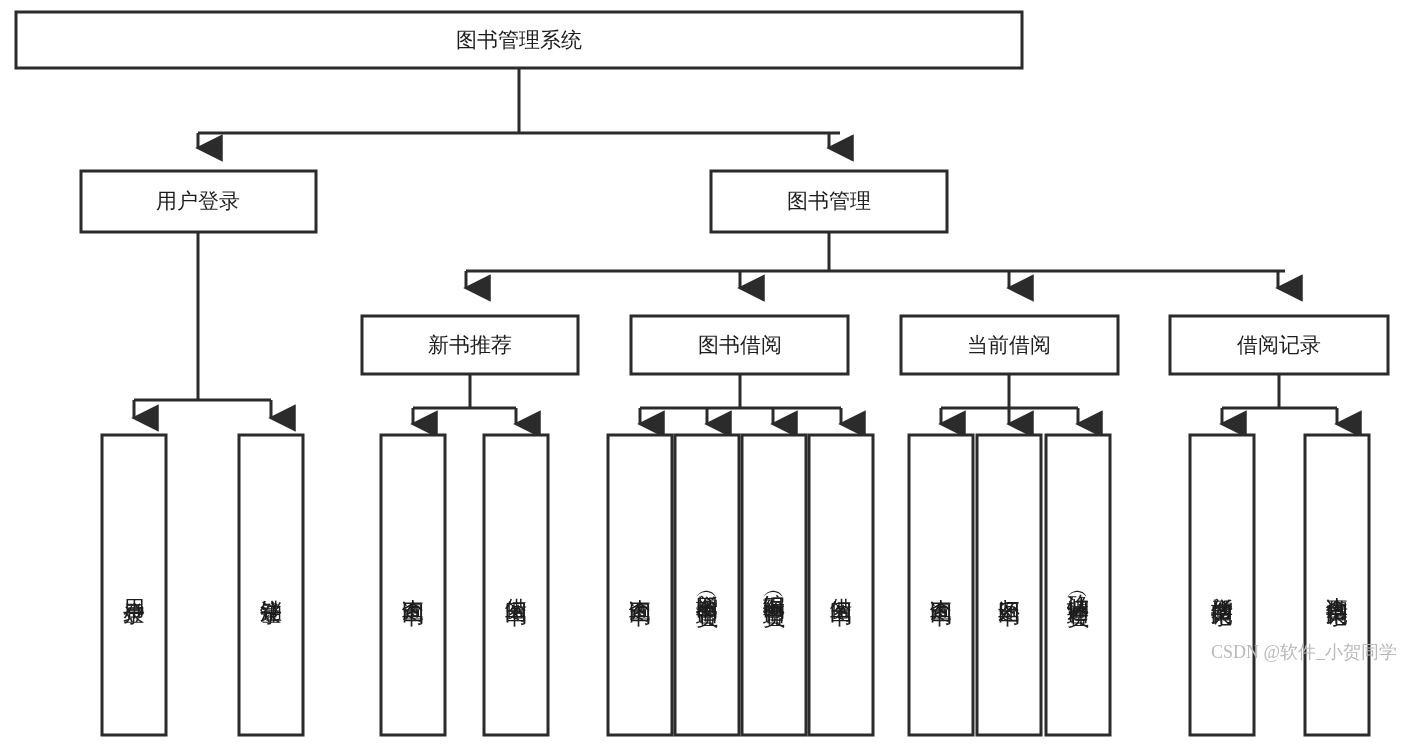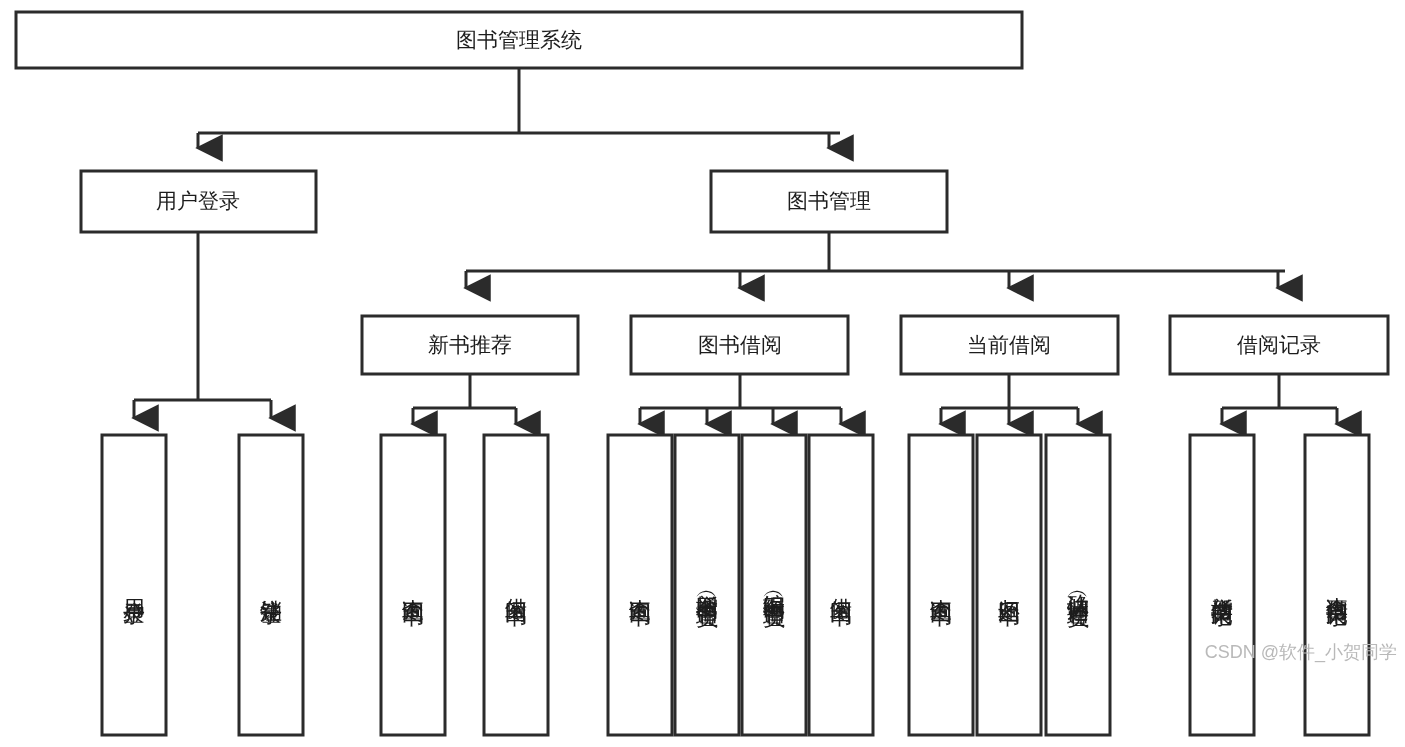--- a/index.html
+++ b/index.html
@@ -64,21 +64,21 @@
   }
   .leaf-label.center-v {
     display: flex;
     align-items: center;
     justify-content: center;
   }
   .watermark {
     position: absolute;
     right: 8px;
     bottom: 6px;
-    font-family: Liberation Sans, sans-serif;
+    font-family: Liberation Serif, serif;
     font-size: 18px;
     color: #b9b9b9;
     white-space: nowrap;
     user-select: none;
   }
 </style>
 </head>
 <body>
 
 <div id="diagram-root">

